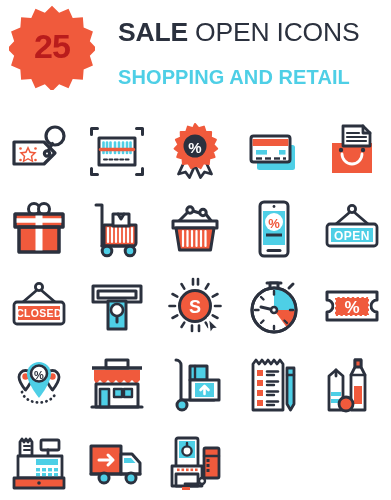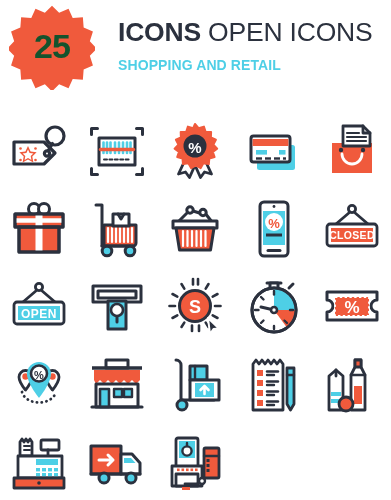--- a/index.html
+++ b/index.html
@@ -23,48 +23,48 @@
   .badge {
     position: absolute;
     left: 9px; top: 4px;
     width: 86px; height: 86px;
   }
   .badge svg { display: block; width: 86px; height: 86px; }
   .badge-num {
     position: absolute;
     left: 0; top: 0; width: 86px; height: 86px;
     display: flex; align-items: center; justify-content: center;
-    color: #14532d;
+    color: #b91c1c;
     font-size: 34px;
     font-weight: bold;
     letter-spacing: -1px;
     line-height: 1;
     padding-bottom: 2px;
   }
   .titles {
     position: absolute;
     left: 118px; top: 17px;
   }
   .title-line1 {
     font-size: 26.5px;
     line-height: 30px;
     color: #2b313e;
     font-weight: normal;
     letter-spacing: -0.2px;
     white-space: nowrap;
   }
   .title-line1 .strong { font-weight: bold; }
   .title-line2 {
-    font-size: 14px;
+    font-size: 20px;
     line-height: 24px;
     color: #4ecfe6;
     font-weight: bold;
     letter-spacing: 0.1px;
     white-space: nowrap;
-    margin-top: 6px;
+    margin-top: 18px;
   }
 
   
   .grid {
     position: absolute;
     left: 0; top: 112px;
     width: 391px;
     display: grid;
     grid-template-columns: repeat(5, 1fr);
     grid-auto-rows: 78px;
@@ -83,21 +83,21 @@
 <div class="header">
 
   <div class="badge">
     <svg viewBox="0 0 100 100">
       <polygon fill="#f05a3c" points="50,2 58.3,10.2 69.2,5.6 74.1,16.3 85.9,15.5 86.8,27.3 97.6,32 94,43.3 102,51.8 94,60.3 97.6,71.6 86.8,76.3 85.9,88.1 74.1,87.3 69.2,98 58.3,93.4 50,101.6 41.7,93.4 30.8,98 25.9,87.3 14.1,88.1 13.2,76.3 2.4,71.6 6,60.3 -2,51.8 6,43.3 2.4,32 13.2,27.3 14.1,15.5 25.9,16.3 30.8,5.6 41.7,10.2"></polygon>
     </svg>
     <div class="badge-num">25</div>
   </div>
 
   <div class="titles">
-    <div class="title-line1"><span class="strong">ICONS</span><span> OPEN ICONS</span></div>
+    <div class="title-line1"><span class="strong">SALE</span><span> OPEN ICONS</span></div>
     <div class="title-line2">SHOPPING AND RETAIL</div>
   </div>
 
 </div>
 
 <div class="grid">
 
   <div class="cell">
     <svg width="62" height="62" viewBox="0 0 62 62" fill="none" stroke="#2b313e" stroke-width="3.2" stroke-linejoin="round" stroke-linecap="round">
       <path d="M6 22 H36 L47 33 L36 44 H6 Z" fill="#fff"></path>
@@ -250,33 +250,33 @@
       <path d="M25 52.5 H37" stroke="#2b313e" stroke-width="3" stroke-linecap="round"></path>
     </svg>
   </div>
 
   <div class="cell">
     <svg width="62" height="62" viewBox="0 0 62 62" fill="none" stroke="#2b313e" stroke-width="2.8" stroke-linejoin="round" stroke-linecap="round">
       <circle cx="31" cy="11" r="3.6" fill="#fff"></circle>
       <path d="M29 14 L15 26"></path>
       <path d="M33 14 L47 26"></path>
       <rect x="6" y="26" width="50" height="22" rx="3" fill="#fff"></rect>
-      <rect x="10" y="30" width="42" height="14" fill="#f05a3c" stroke="none"></rect>
-      <text x="31" y="41" font-family="Liberation Sans, sans-serif" font-size="10.5" font-weight="bold" fill="#ffffff" text-anchor="middle" stroke="none" letter-spacing="0.3">CLOSED</text>
+      <rect x="10" y="30" width="42" height="14" fill="#4ecfe6" stroke="none"></rect>
+      <text x="31" y="41.5" font-family="Liberation Sans, sans-serif" font-size="12" font-weight="bold" fill="#ffffff" text-anchor="middle" stroke="none" letter-spacing="0.5">OPEN</text>
     </svg>
   </div>
 
   <div class="cell">
     <svg width="62" height="62" viewBox="0 0 62 62" fill="none" stroke="#2b313e" stroke-width="2.8" stroke-linejoin="round" stroke-linecap="round">
       <circle cx="31" cy="11" r="3.6" fill="#fff"></circle>
       <path d="M29 14 L15 26"></path>
       <path d="M33 14 L47 26"></path>
       <rect x="6" y="26" width="50" height="22" rx="3" fill="#fff"></rect>
-      <rect x="10" y="30" width="42" height="14" fill="#4ecfe6" stroke="none"></rect>
-      <text x="31" y="41.5" font-family="Liberation Sans, sans-serif" font-size="12" font-weight="bold" fill="#ffffff" text-anchor="middle" stroke="none" letter-spacing="0.5">OPEN</text>
+      <rect x="10" y="30" width="42" height="14" fill="#f05a3c" stroke="none"></rect>
+      <text x="31" y="41" font-family="Liberation Sans, sans-serif" font-size="10.5" font-weight="bold" fill="#ffffff" text-anchor="middle" stroke="none" letter-spacing="0.3">CLOSED</text>
     </svg>
   </div>
 
 
   <div class="cell">
     <svg width="62" height="62" viewBox="0 0 62 62" fill="none" stroke="#2b313e" stroke-width="3" stroke-linejoin="round">
       <rect x="7" y="10" width="48" height="16" fill="#fff"></rect>
       <rect x="12" y="15" width="38" height="7" fill="#fff"></rect>
       <path d="M22 25 H40 V53 H22 Z" fill="#4ecfe6" stroke="none"></path>
       <path d="M22 25 H40 V53 H22 Z" fill="none" stroke="#2b313e"></path>

